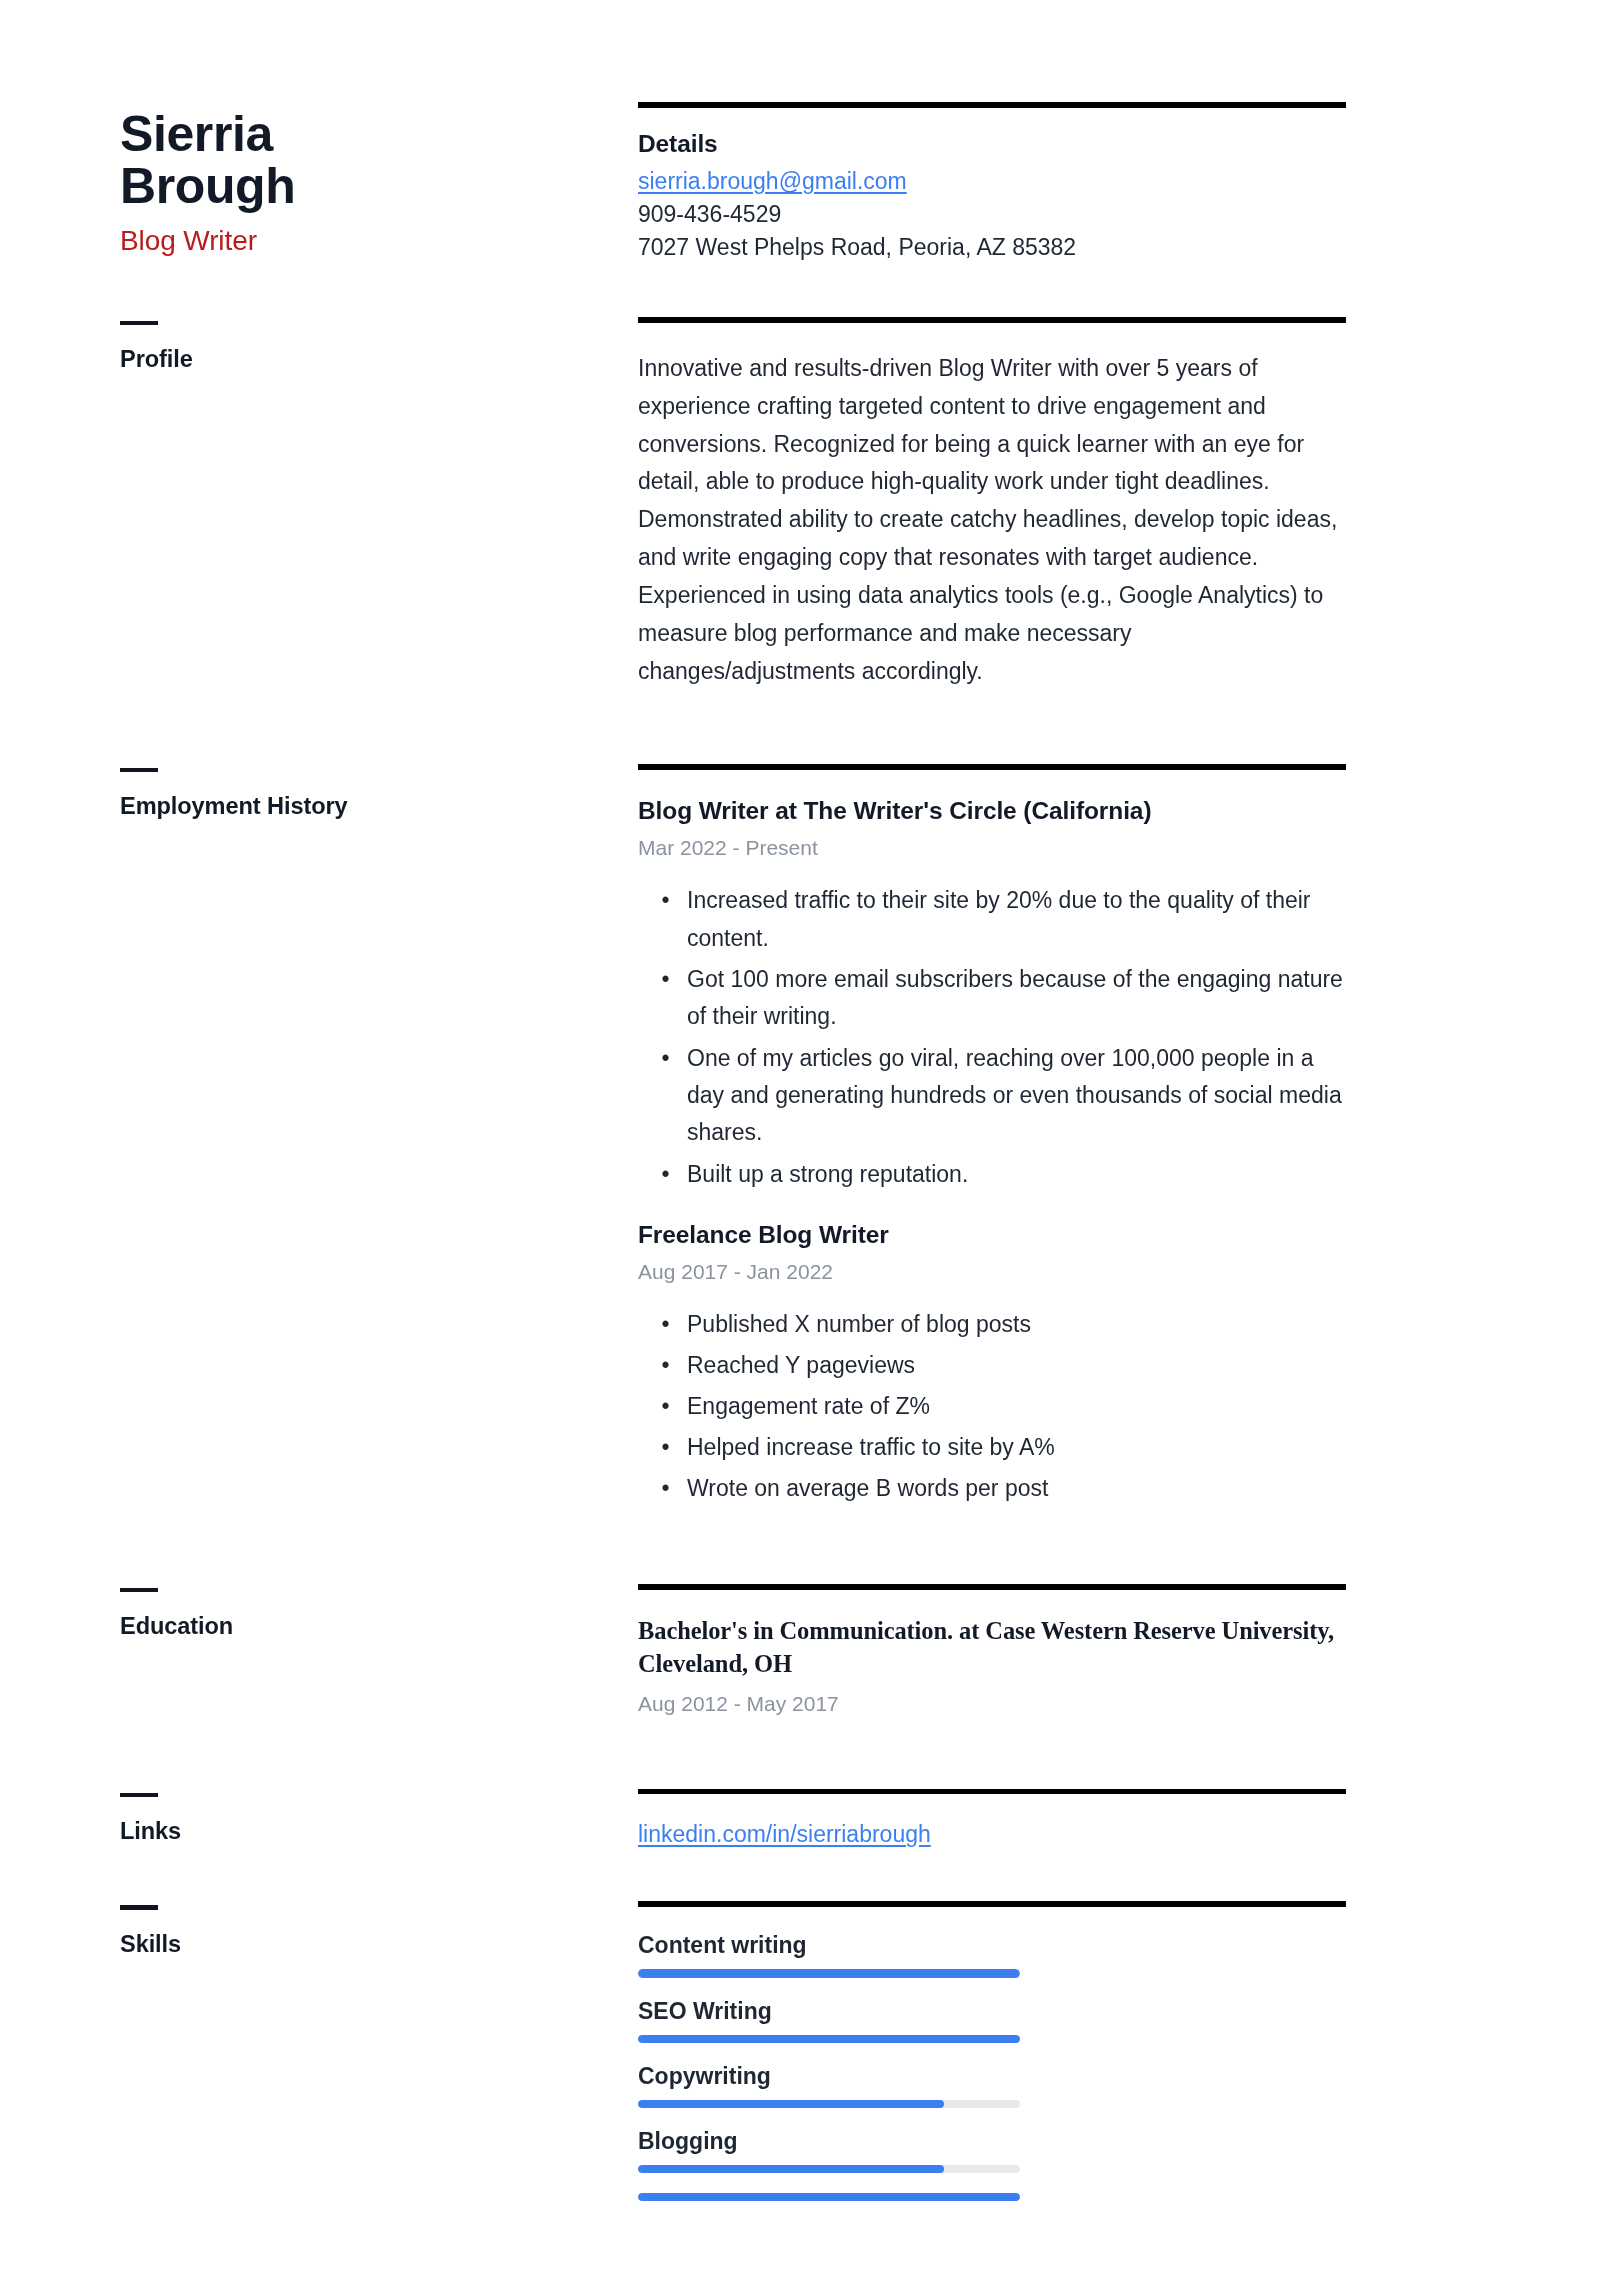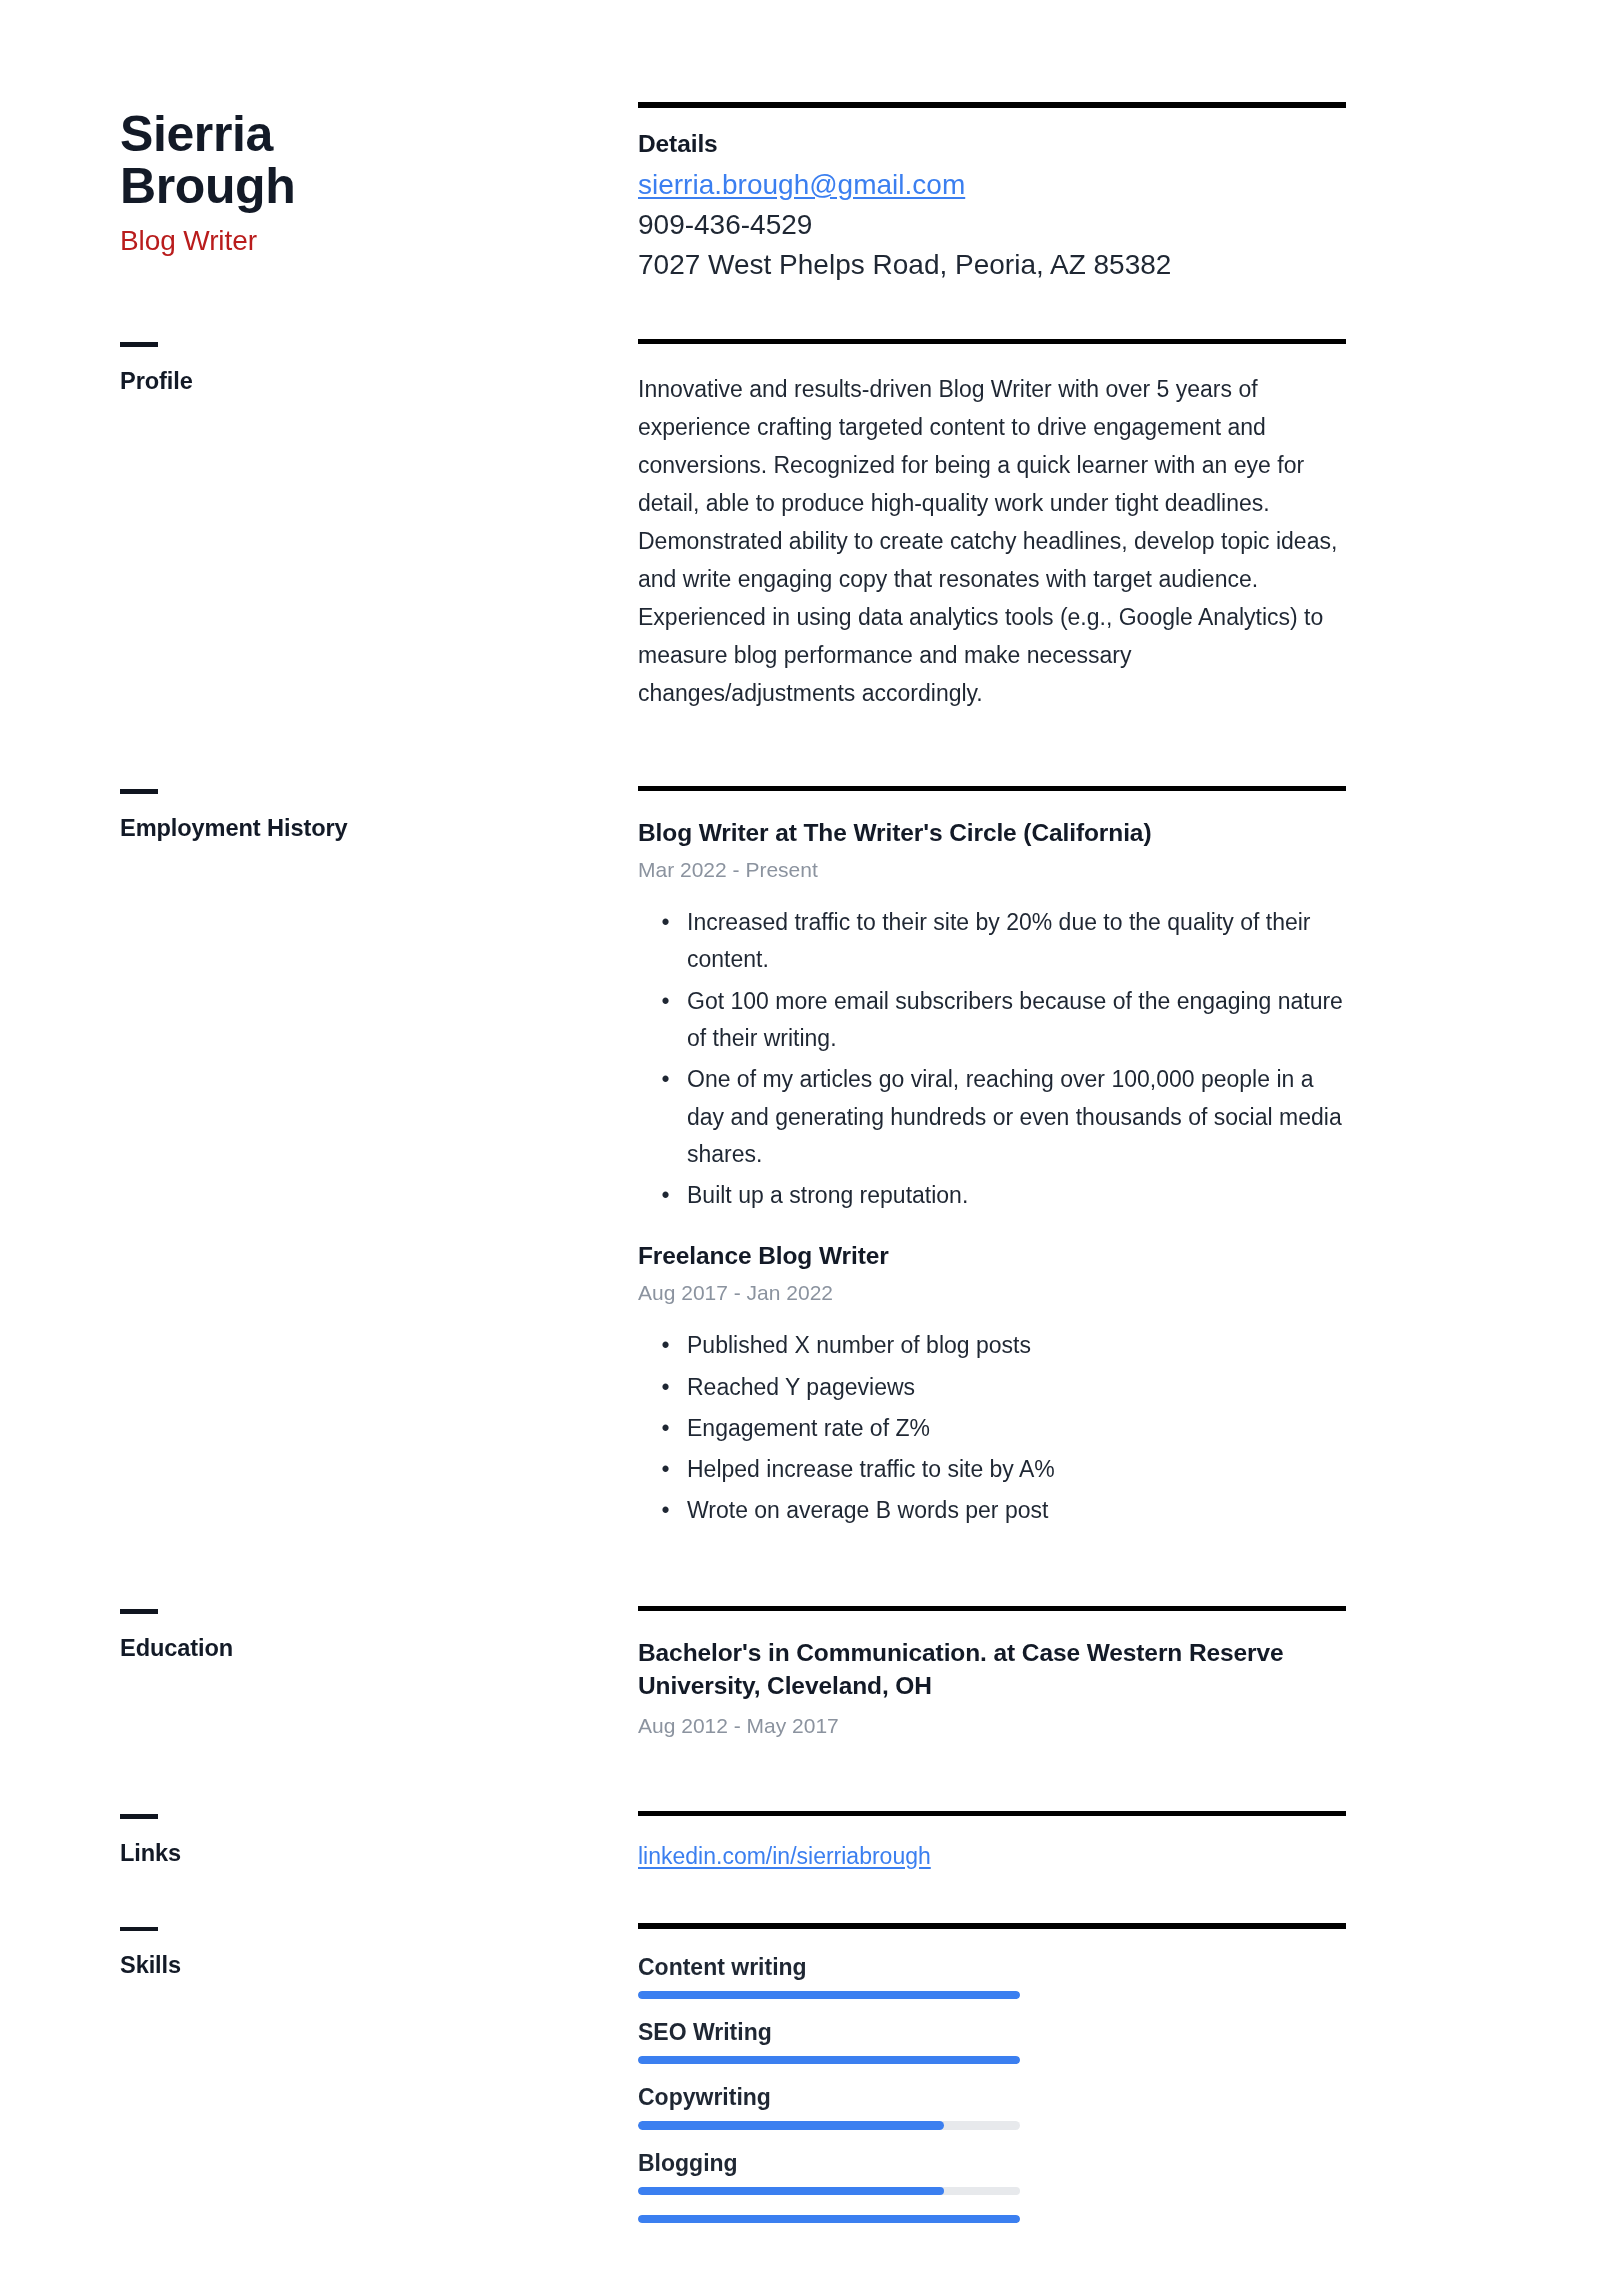--- a/index.html
+++ b/index.html
@@ -81,21 +81,21 @@
   .details-block { }
   .details-title {
     font-size: 24.5px;
     font-weight: 700;
     color: #131a27;
     margin-top: 22px;
     margin-bottom: 7.3px;
     letter-spacing: -0.1px;
   }
   .detail-line {
-    font-size: 28px;
+    font-size: 23px;
     line-height: 1.44;
     color: #1f2733;
   }
   a.link {
     color: #3b7ff0;
     text-decoration: underline;
     text-underline-offset: 2.7px;
     word-break: break-all;
   }
 
@@ -149,20 +149,21 @@
 
   
   .edu-heading {
     font-size: 24.5px;
     font-weight: 700;
     color: #131a27;
     line-height: 1.34;
     letter-spacing: -0.1px;
     margin-top: 25.5px;
     max-width: 896px;
+    font-family: Liberation Serif, serif;
   }
   .edu-dates {
     font-size: 21px;
     color: #8b939f;
     margin-top: 11px;
   }
 
   
   .links-body { margin-top: 27px; }
   .links-body a { font-size: 23px; }

